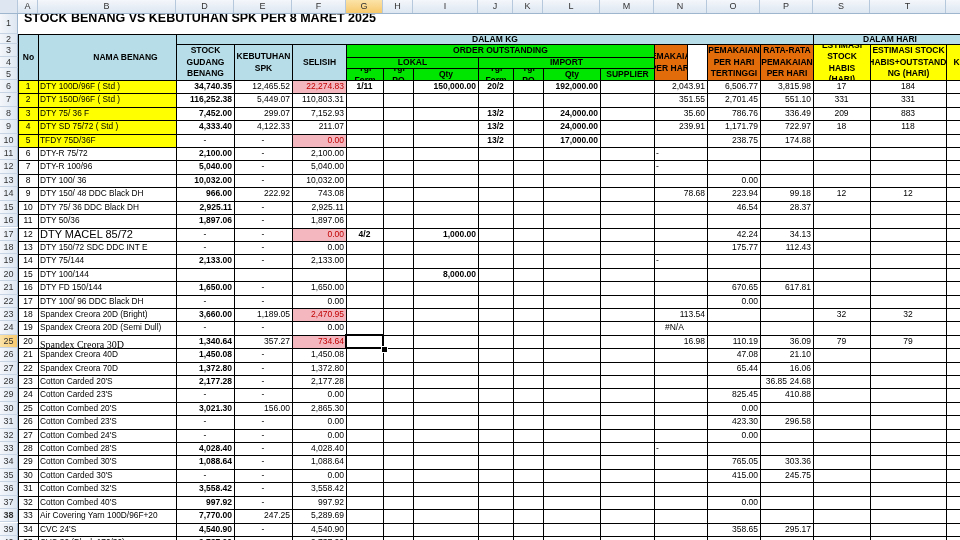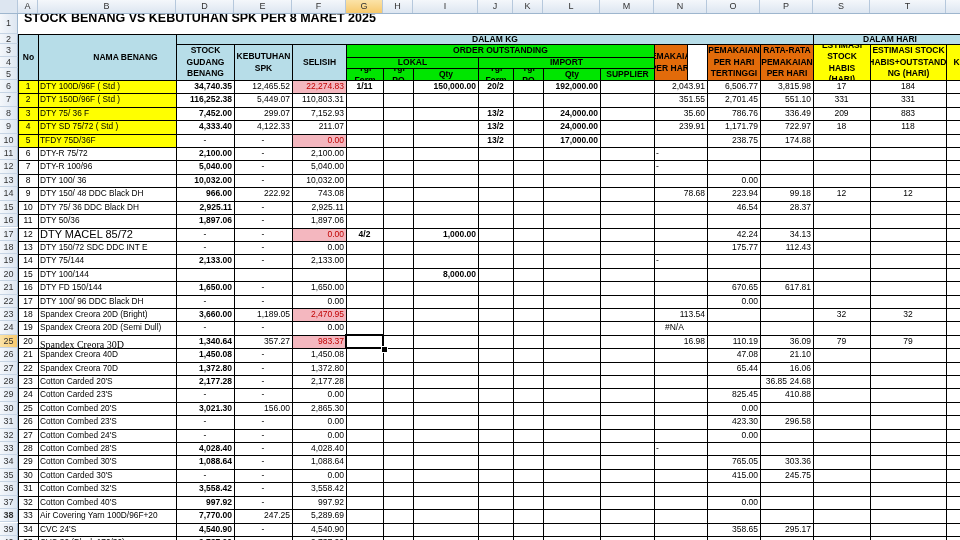--- a/index.html
+++ b/index.html
@@ -441,21 +441,21 @@
     <div class="cell " style="left:663px;top:321.3636363636364px;width:53px;height:13.409090909090908px;line-height:13.409090909090908px;">#N/A</div>
     <div class="cell r" style="left:707px;top:321.3636363636364px;width:53px;height:13.409090909090908px;line-height:13.409090909090908px;"></div>
     <div class="cell r" style="left:760px;top:321.3636363636364px;width:53px;height:13.409090909090908px;line-height:13.409090909090908px;"></div>
     <div class="cell c" style="left:813px;top:321.3636363636364px;width:57px;height:13.409090909090908px;line-height:13.409090909090908px;"></div>
     <div class="cell c" style="left:870px;top:321.3636363636364px;width:76px;height:13.409090909090908px;line-height:13.409090909090908px;"></div>
     <div class="cell " style="left:946px;top:321.3636363636364px;width:20px;height:13.409090909090908px;line-height:13.409090909090908px;"></div>
     <div class="cell c" style="left:18px;top:334.77272727272725px;width:20px;height:13.409090909090908px;line-height:13.409090909090908px;">20</div>
     <div class="cell " style="left:38px;top:338px;width:138px;height:13.409090909090908px;line-height:13.409090909090908px;font-size:10px;font-family:Liberation Serif, serif;">Spandex Creora 30D</div>
     <div class="cell r bold" style="left:176px;top:334.77272727272725px;width:58px;height:13.409090909090908px;line-height:13.409090909090908px;">1,340.64</div>
     <div class="cell r" style="left:234px;top:334.77272727272725px;width:58px;height:13.409090909090908px;line-height:13.409090909090908px;">357.27</div>
-    <div class="cell r pink" style="left:292px;top:334.77272727272725px;width:54px;height:13.409090909090908px;line-height:13.409090909090908px;">983.37</div>
+    <div class="cell r pink" style="left:292px;top:334.77272727272725px;width:54px;height:13.409090909090908px;line-height:13.409090909090908px;">734.64</div>
     <div class="cell c bold" style="left:346px;top:334.77272727272725px;width:37px;height:13.409090909090908px;line-height:13.409090909090908px;"></div>
     <div class="cell c" style="left:383px;top:334.77272727272725px;width:30px;height:13.409090909090908px;line-height:13.409090909090908px;"></div>
     <div class="cell r bold" style="left:413px;top:334.77272727272725px;width:65px;height:13.409090909090908px;line-height:13.409090909090908px;"></div>
     <div class="cell c bold" style="left:478px;top:334.77272727272725px;width:35px;height:13.409090909090908px;line-height:13.409090909090908px;"></div>
     <div class="cell c" style="left:513px;top:334.77272727272725px;width:30px;height:13.409090909090908px;line-height:13.409090909090908px;"></div>
     <div class="cell r bold" style="left:543px;top:334.77272727272725px;width:57px;height:13.409090909090908px;line-height:13.409090909090908px;"></div>
     <div class="cell " style="left:600px;top:334.77272727272725px;width:54px;height:13.409090909090908px;line-height:13.409090909090908px;"></div>
     <div class="cell r" style="left:654px;top:334.77272727272725px;width:53px;height:13.409090909090908px;line-height:13.409090909090908px;">16.98</div>
     <div class="cell r" style="left:707px;top:334.77272727272725px;width:53px;height:13.409090909090908px;line-height:13.409090909090908px;">110.19</div>
     <div class="cell r" style="left:760px;top:334.77272727272725px;width:53px;height:13.409090909090908px;line-height:13.409090909090908px;">36.09</div>

